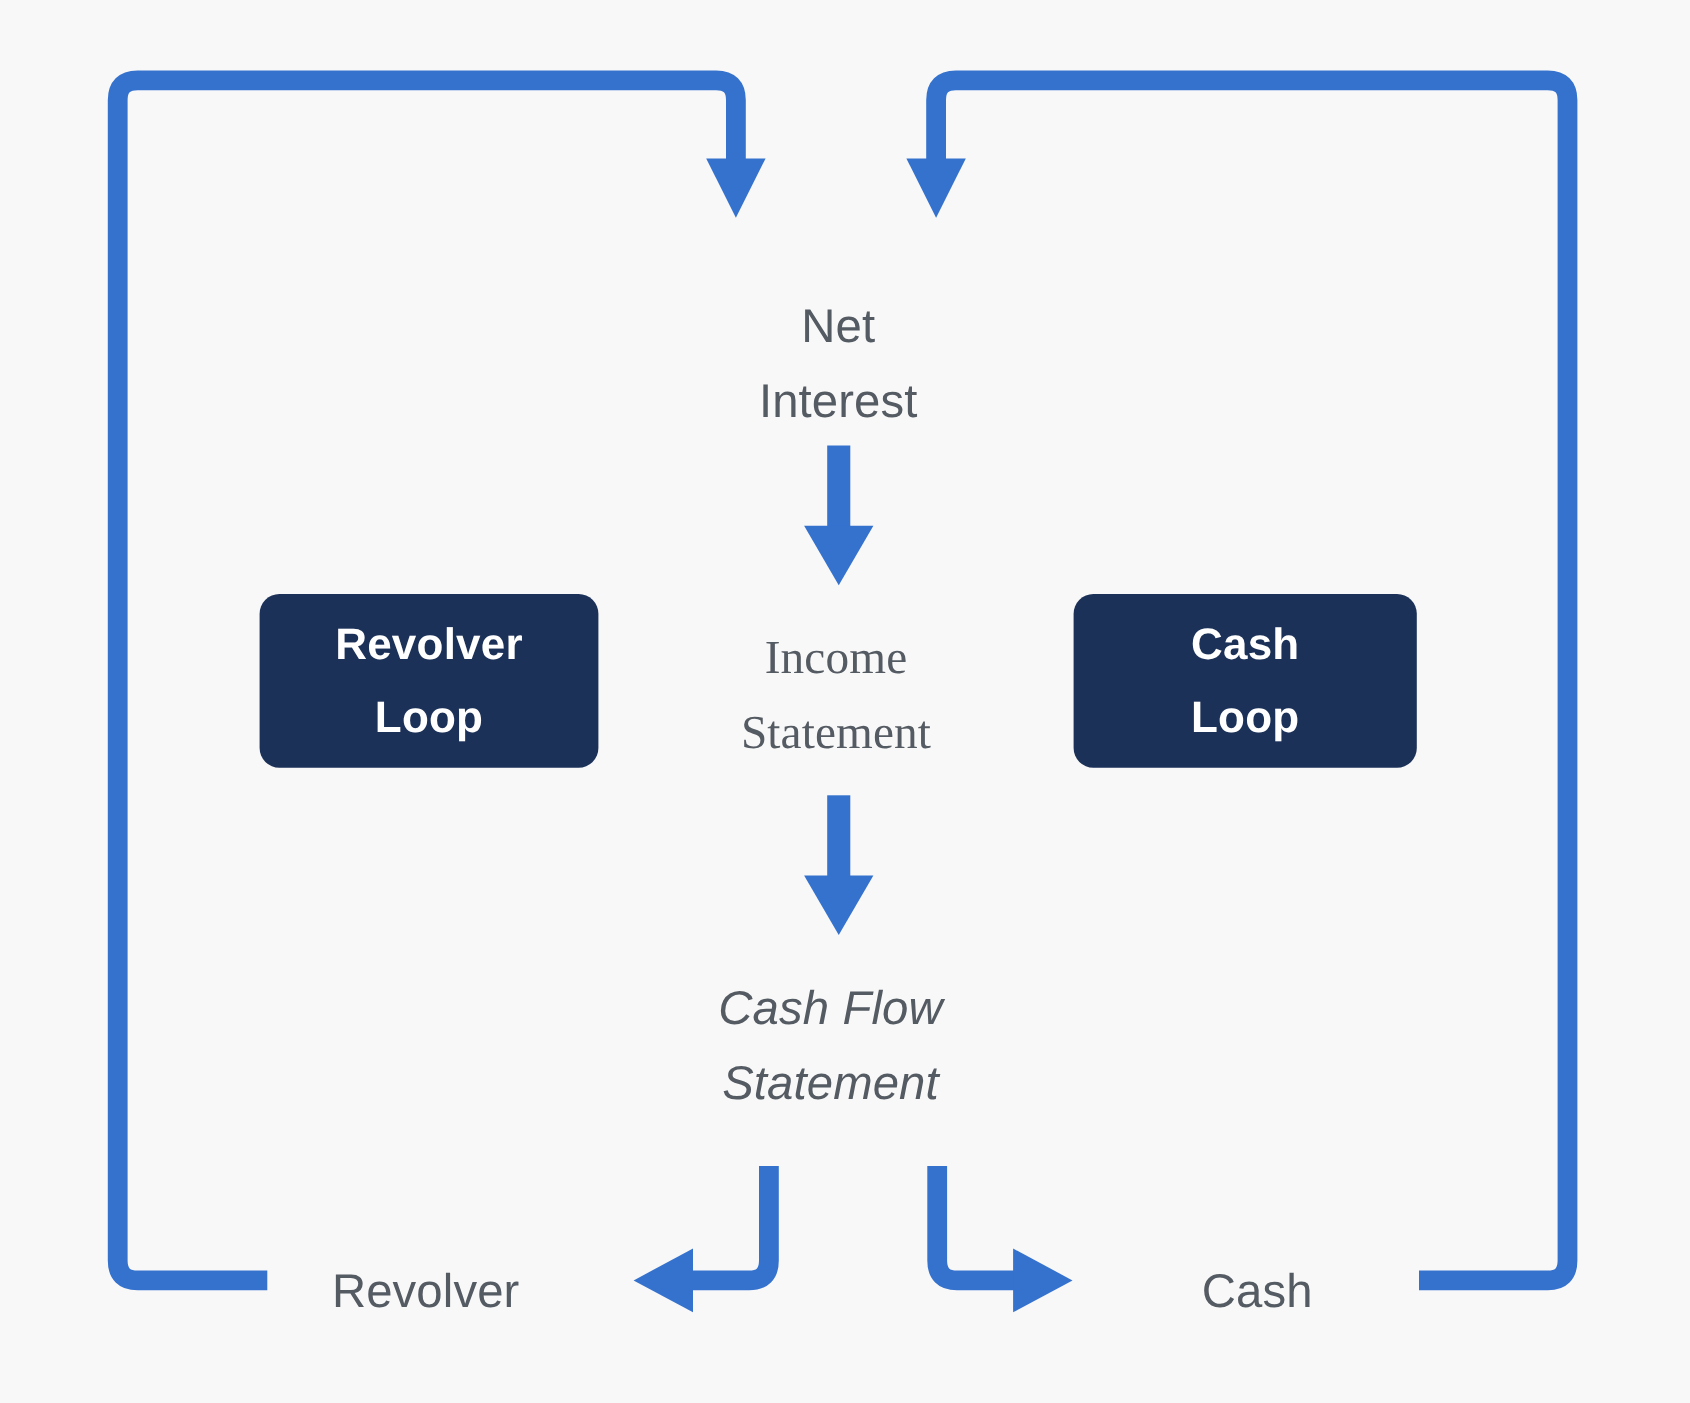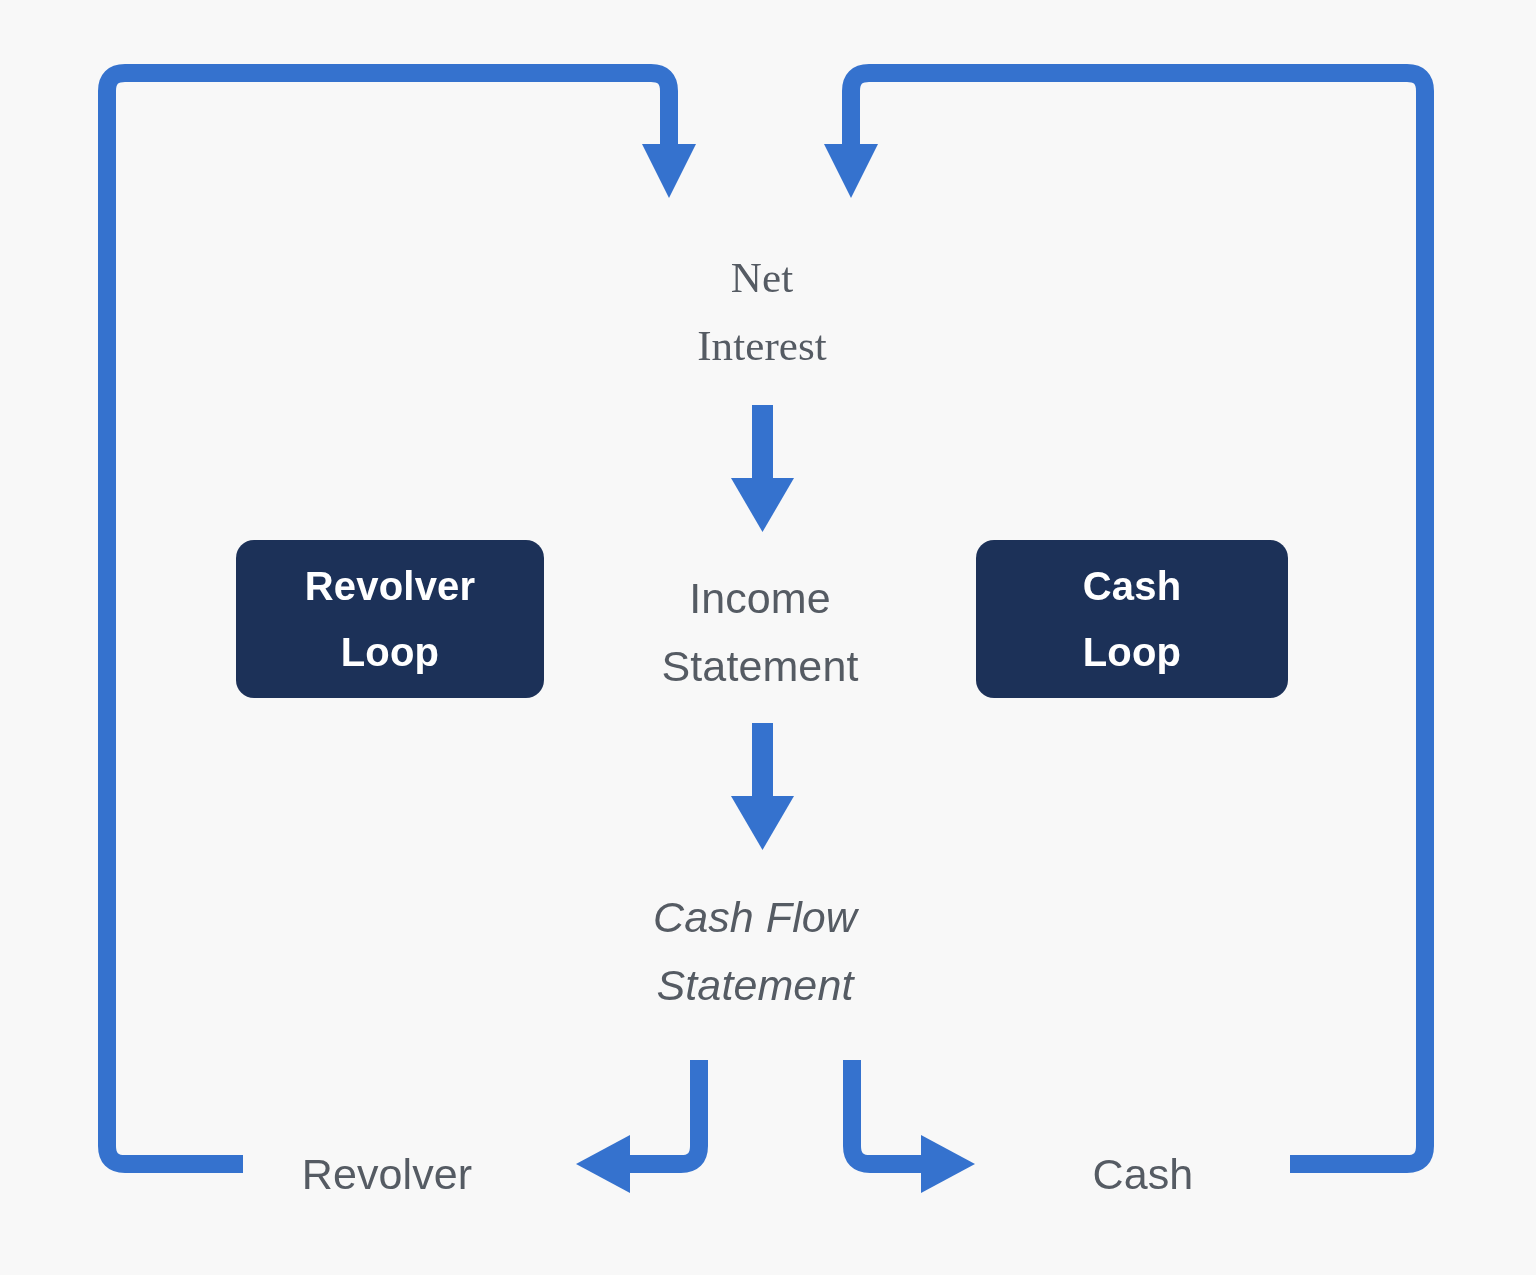--- a/index.html
+++ b/index.html
@@ -40,22 +40,22 @@
     font-size: 40px;
     font-weight: 700;
     line-height: 1.65;
     display: flex;
     align-items: center;
     justify-content: center;
     text-align: center;
     white-space: pre-line;
     letter-spacing: 0.2px;
   }
-  #label-net-interest  { left: 562px;  top: 244px;  width: 400px; font-family: Liberation Serif, serif; }
-  #label-income-stmt   { left: 560px;  top: 565px;  width: 400px; }
+  #label-net-interest  { left: 562px;  top: 264px;  width: 400px; }
+  #label-income-stmt   { left: 560px;  top: 565px;  width: 400px; font-family: Liberation Serif, serif; }
   #label-cashflow-stmt { left: 555px;  top: 884px;  width: 400px; font-style: italic; }
   #label-revolver      { left: 187px;  top: 1141px; width: 400px; }
   #label-cash          { left: 943px;  top: 1141px; width: 400px; }
   #box-revolver-loop   { left: 236px;  top: 540px;  width: 308px; height: 158px; }
   #box-cash-loop       { left: 976px;  top: 540px;  width: 312px; height: 158px; }
 </style>
 </head>
 <body>
 
 <div id="canvas">

